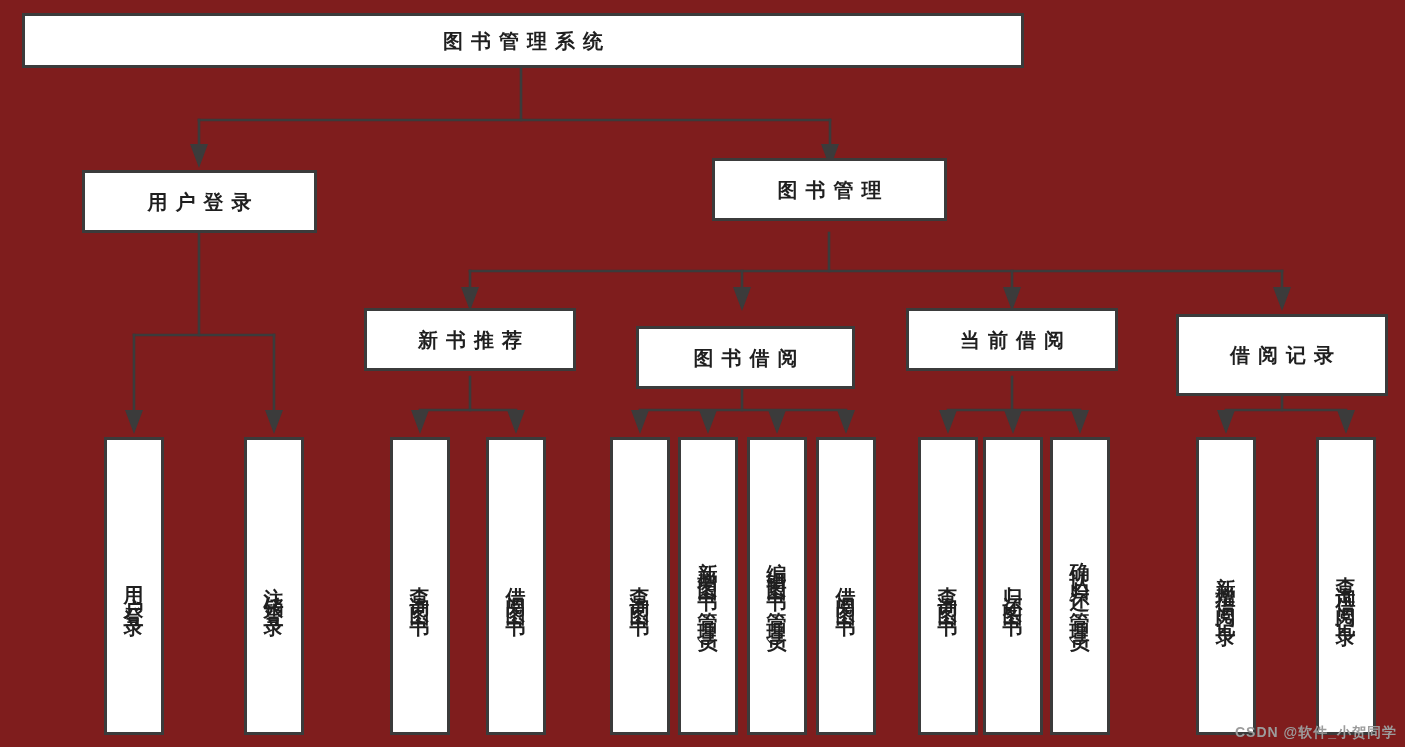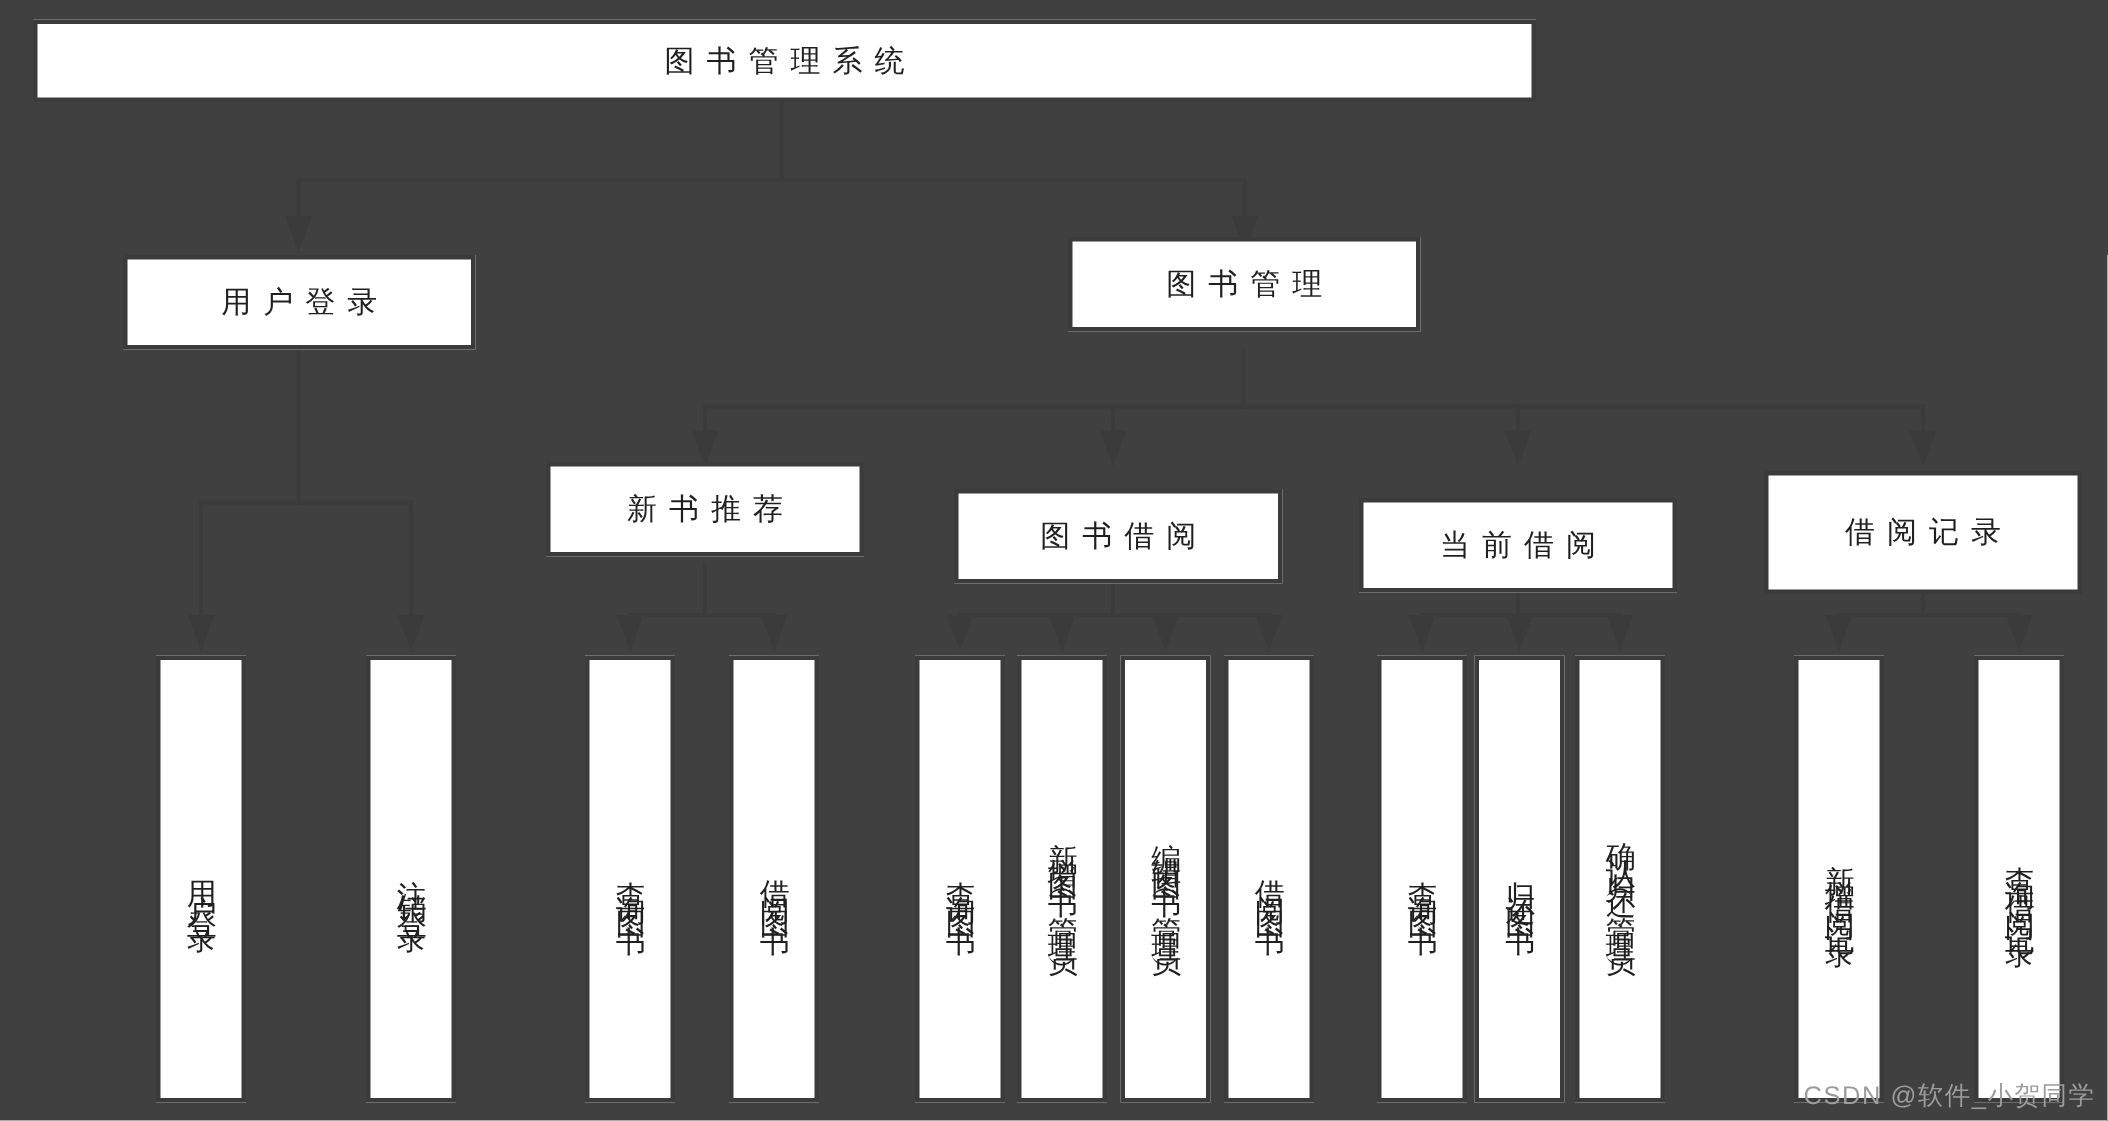--- a/index.html
+++ b/index.html
@@ -1,22 +1,23 @@
 <!DOCTYPE html>
 <html><head>
 <meta charset="utf-8">
 <style>
   html, body { margin: 0; padding: 0; background: #ffffff; }
   .canvas {
     position: relative;
     width: 1405px;
     height: 747px;
-    background: #404040;
+    background: #7f1d1d;
     overflow: hidden;
     font-family: "Liberation Sans", "DejaVu Sans", sans-serif;
+    font-weight: bold;
   }
   .wires {
     position: absolute;
     left: 0; top: 0;
     width: 1405px; height: 747px;
   }
   .box {
     position: absolute;
     box-sizing: border-box;
     border: 3px solid #3b3b3b;
@@ -37,21 +38,21 @@
     writing-mode: vertical-lr;
     text-orientation: mixed;
     letter-spacing: 10px;
     padding-top: 10px;
     white-space: nowrap;
   }
   .watermark {
     position: absolute;
     right: 8px;
     bottom: 5px;
-    font-size: 17px;
+    font-size: 14px;
     letter-spacing: 1px;
     color: #9c9c9c;
     white-space: nowrap;
   }
 </style>
 </head>
 <body>
 
 <div class="canvas">
 
@@ -120,21 +121,21 @@
     </g>
   </svg>
 
   <div class="box h" style="left:22px; top:13px; width:1002px; height:55px;">图书管理系统</div>
 
   <div class="box h" style="left:82px; top:170px; width:235px; height:63px;">用户登录</div>
   <div class="box h" style="left:712px; top:158px; width:235px; height:63px;">图书管理</div>
 
   <div class="box h" style="left:364px; top:308px; width:212px; height:63px;">新书推荐</div>
   <div class="box h" style="left:636px; top:326px; width:219px; height:63px;">图书借阅</div>
-  <div class="box h" style="left:906px; top:332px; width:212px; height:63px;">当前借阅</div>
+  <div class="box h" style="left:906px; top:308px; width:212px; height:63px;">当前借阅</div>
   <div class="box h" style="left:1176px; top:314px; width:212px; height:82px;">借阅记录</div>
 
   <div class="box v" style="left:104px; top:437px; width:60px; height:298px;">用户登录</div>
   <div class="box v" style="left:244px; top:437px; width:60px; height:298px;">注销登录</div>
 
   <div class="box v" style="left:390px; top:437px; width:60px; height:298px;">查询图书</div>
   <div class="box v" style="left:486px; top:437px; width:60px; height:298px;">借阅图书</div>
 
   <div class="box v" style="left:610px; top:437px; width:60px; height:298px;">查询图书</div>
   <div class="box v" style="left:678px; top:437px; width:60px; height:298px;">新增图书（管理员）</div>

